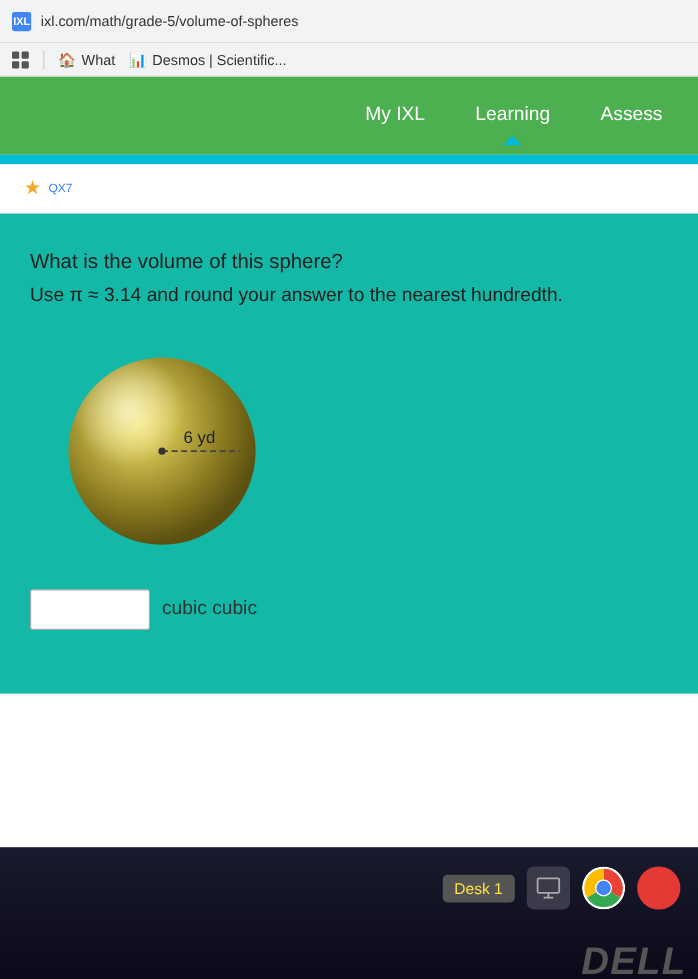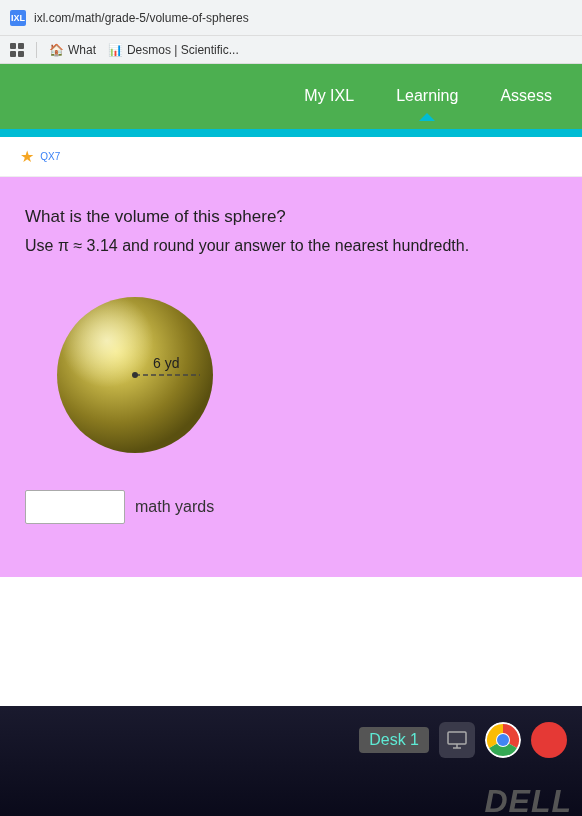--- a/index.html
+++ b/index.html
@@ -123,21 +123,21 @@
       color: #333;
       font-weight: 500;
     }
     .breadcrumb-code {
       font-size: 10px;
       color: #3b82f6;
     }
 
     
     .main-content {
-      background: #f0abfc;
+      background: #14b8a6;
       padding: 30px 25px 20px 25px;
       min-height: 400px;
     }
 
     .question-text {
       font-size: 17px;
       color: #222;
       margin-bottom: 10px;
       font-weight: 400;
     }
@@ -192,22 +192,22 @@
       border: none;
       border-radius: 4px;
       padding: 10px 24px;
       font-size: 16px;
       font-weight: 600;
       cursor: pointer;
     }
 
     .desk1-badge {
       background: #555;
-      color: #5eead4;
-      font-size: 16px;
+      color: #fde047;
+      font-size: 13px;
       padding: 4px 10px;
       border-radius: 4px;
     }
 
     .taskbar-icon {
       width: 36px;
       height: 36px;
       border-radius: 6px;
       display: flex;
       align-items: center;
@@ -338,21 +338,21 @@
 
       <circle cx="90" cy="95" r="3" fill="#333"></circle>
 
       <text x="108" y="88" font-size="14" fill="#222" font-family="Arial">6 yd</text>
     </svg>
   </div>
 
   
   <div class="answer-area">
     <input type="text" class="answer-input" aria-label="Volume answer" style="">
-    <span class="answer-label">math yards</span>
+    <span class="answer-label">cubic cubic</span>
   </div>
 
   
 </div>
 
 <div class="dark-bottom">
   <div class="taskbar-row">
     <div class="desk1-badge">Desk 1</div>
 
     <div class="taskbar-icon taskbar-monitor">

